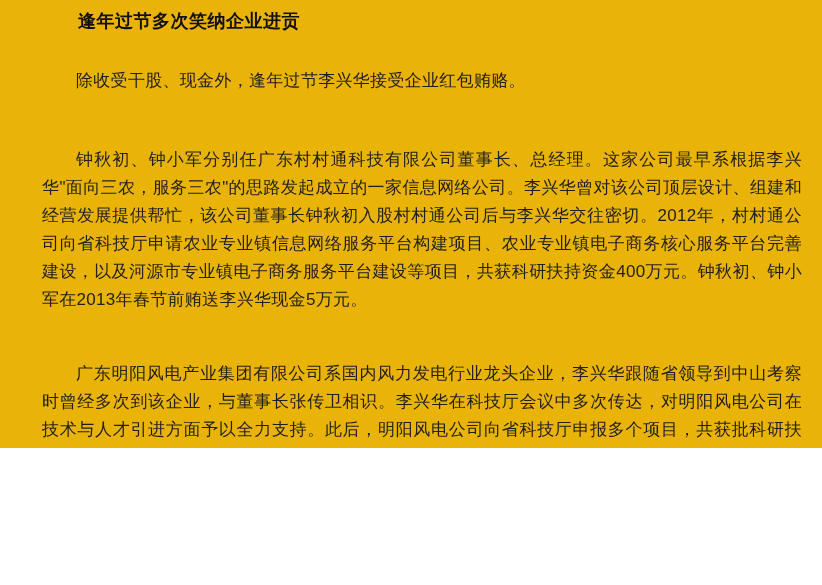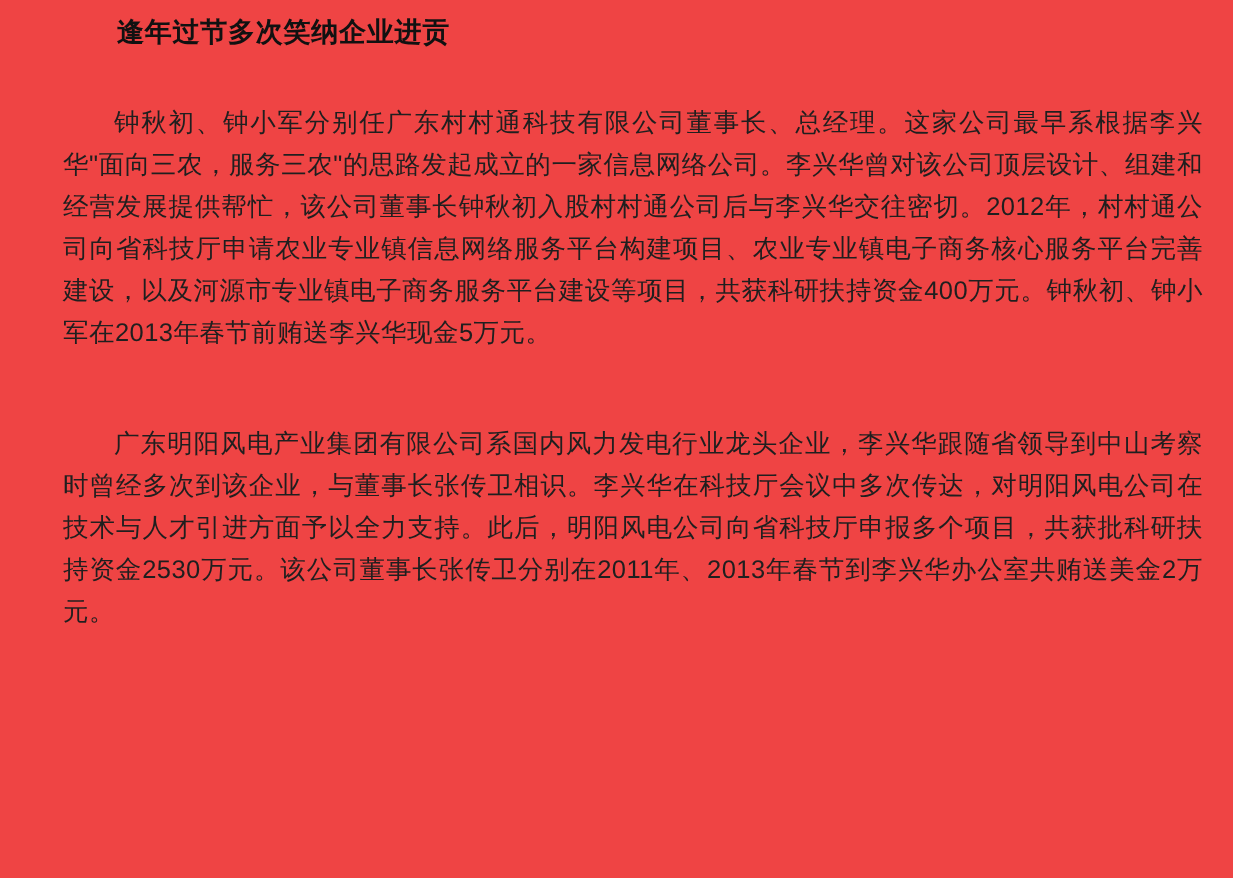--- a/index.html
+++ b/index.html
@@ -3,22 +3,22 @@
 <meta charset="utf-8">
 <style>
   html, body {
     margin: 0;
     padding: 0;
     background: #ffffff;
   }
   .page {
     position: relative;
     width: 822px;
-    height: 585px;
-    background: #ef4444;
+    height: 448px;
+    background: #eab308;
     overflow: hidden;
     font-family: "Liberation Sans", "DejaVu Sans", sans-serif;
     box-sizing: border-box;
     padding: 7px 20px 0 42px;
   }
   .article-title {
     margin: 0;
     font-size: 18px;
     line-height: 28px;
     font-weight: bold;
@@ -31,27 +31,28 @@
     font-size: 17px;
     line-height: 28px;
     color: #1f1f1f;
     text-align: justify;
     text-indent: 2em;
     letter-spacing: 0.3px;
     word-break: break-all;
   }
   .article-paragraph.p1 { margin-top: 32px; }
   .article-paragraph.p2 { margin-top: 36px; }
-  .article-paragraph.p3 { margin-top: 33px; }
+  .article-paragraph.p3 { margin-top: 51px; }
   .article-paragraph.p4 { margin-top: 46px; }
 </style>
 </head>
 <body>
 
 <div class="page">
   <h1 class="article-title">逢年过节多次笑纳企业进贡</h1>
 
+  <p class="article-paragraph p1">除收受干股、现金外，逢年过节李兴华接受企业红包贿赂。</p>
 
 
   <p class="article-paragraph p3">钟秋初、钟小军分别任广东村村通科技有限公司董事长、总经理。这家公司最早系根据李兴华"面向三农，服务三农"的思路发起成立的一家信息网络公司。李兴华曾对该公司顶层设计、组建和经营发展提供帮忙，该公司董事长钟秋初入股村村通公司后与李兴华交往密切。2012年，村村通公司向省科技厅申请农业专业镇信息网络服务平台构建项目、农业专业镇电子商务核心服务平台完善建设，以及河源市专业镇电子商务服务平台建设等项目，共获科研扶持资金400万元。钟秋初、钟小军在2013年春节前贿送李兴华现金5万元。</p>
 
   <p class="article-paragraph p4">广东明阳风电产业集团有限公司系国内风力发电行业龙头企业，李兴华跟随省领导到中山考察时曾经多次到该企业，与董事长张传卫相识。李兴华在科技厅会议中多次传达，对明阳风电公司在技术与人才引进方面予以全力支持。此后，明阳风电公司向省科技厅申报多个项目，共获批科研扶持资金2530万元。该公司董事长张传卫分别在2011年、2013年春节到李兴华办公室共贿送美金2万元。</p>
 </div>
 
 </body></html>

